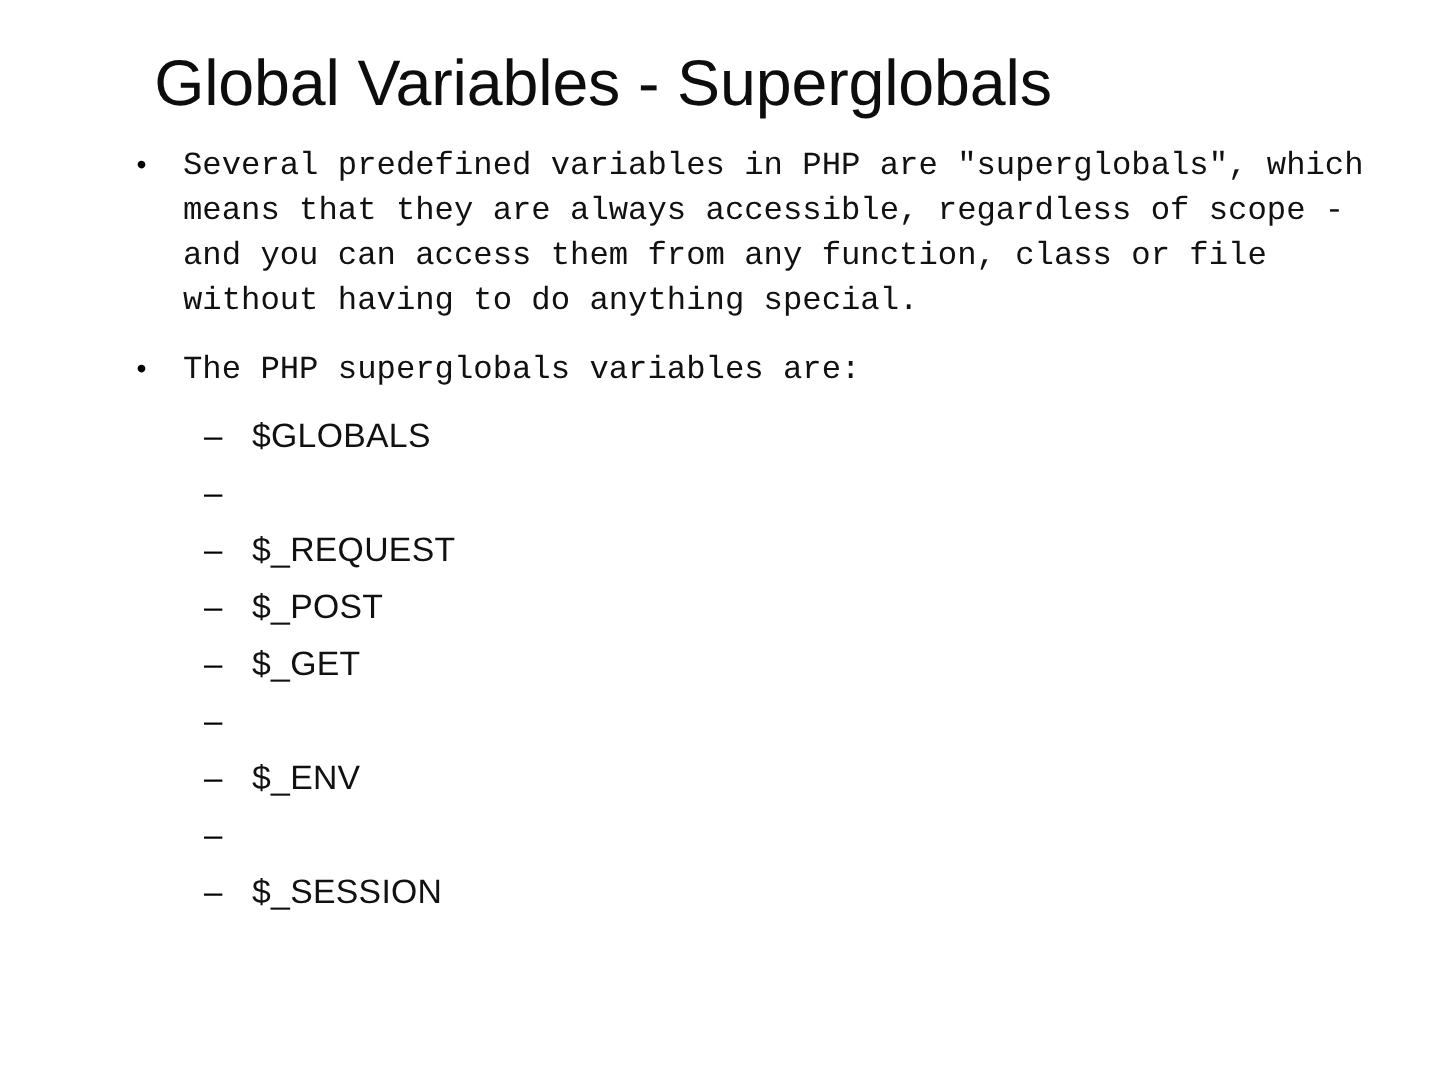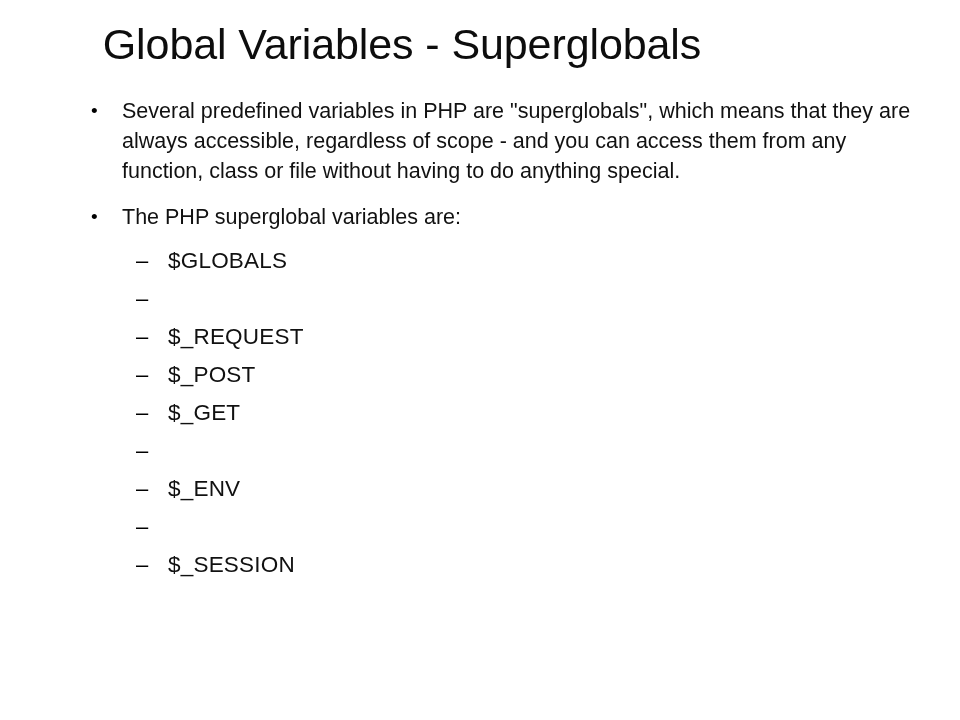--- a/index.html
+++ b/index.html
@@ -22,21 +22,21 @@
     width: 960px;
     height: 720px;
     background: #ffffff;
     box-sizing: border-box;
   }
 
   
   .slide-title {
     position: absolute;
     left: 0;
-    top: 18px;
+    top: 30px;
     width: 804px;
     text-align: center;
     font-family: "Liberation Sans Narrow", "Liberation Sans", "DejaVu Sans", sans-serif;
     font-size: 43px;
     font-weight: 400;
     line-height: 52px;
     letter-spacing: -0.1px;
     color: #0d0d0d;
     white-space: nowrap;
   }
@@ -68,20 +68,21 @@
     left: 91px;
     top: 0;
     width: 14px;
     font-size: 19px;
     line-height: 30px;
     color: #000000;
     text-align: left;
   }
   .bullet-l1 .text {
     display: block;
+    font-family: Liberation Mono, monospace;
   }
 
   
   .sublist {
     margin-top: 10px;
     list-style: none;
     padding: 0;
   }
   .bullet-l2 {
     position: relative;
@@ -115,21 +116,21 @@
 
   <div class="body-block">
 
     <div class="bullet-l1">
       <span class="marker">•</span>
       <span class="text">Several predefined variables in PHP are "superglobals", which means that they are always accessible, regardless of scope - and you can access them from any function, class or file without having to do anything special.</span>
     </div>
 
     <div class="bullet-l1">
       <span class="marker">•</span>
-      <span class="text">The PHP superglobal variables are:</span>
+      <span class="text">The PHP superglobals variables are:</span>
     </div>
 
     <div class="sublist">
 
       <div class="bullet-l2">
         <span class="marker">–</span>
         <span class="text">$GLOBALS</span>
       </div>
 
       <div class="bullet-l2">

